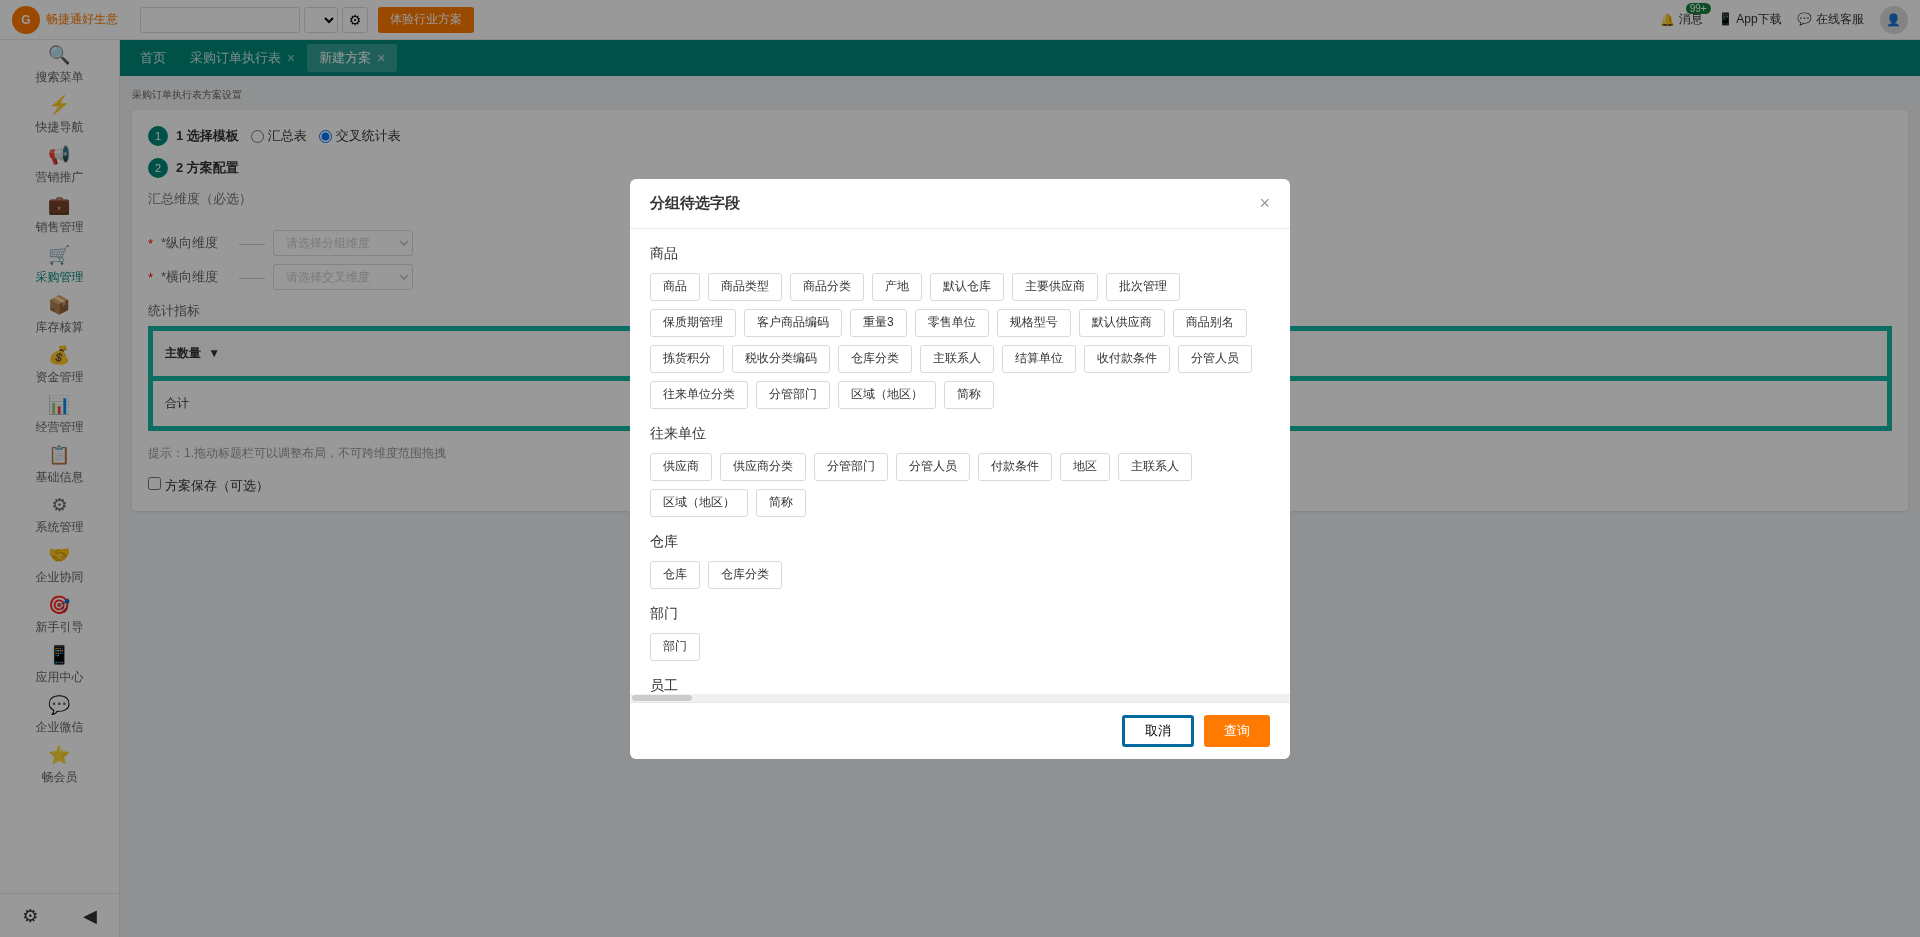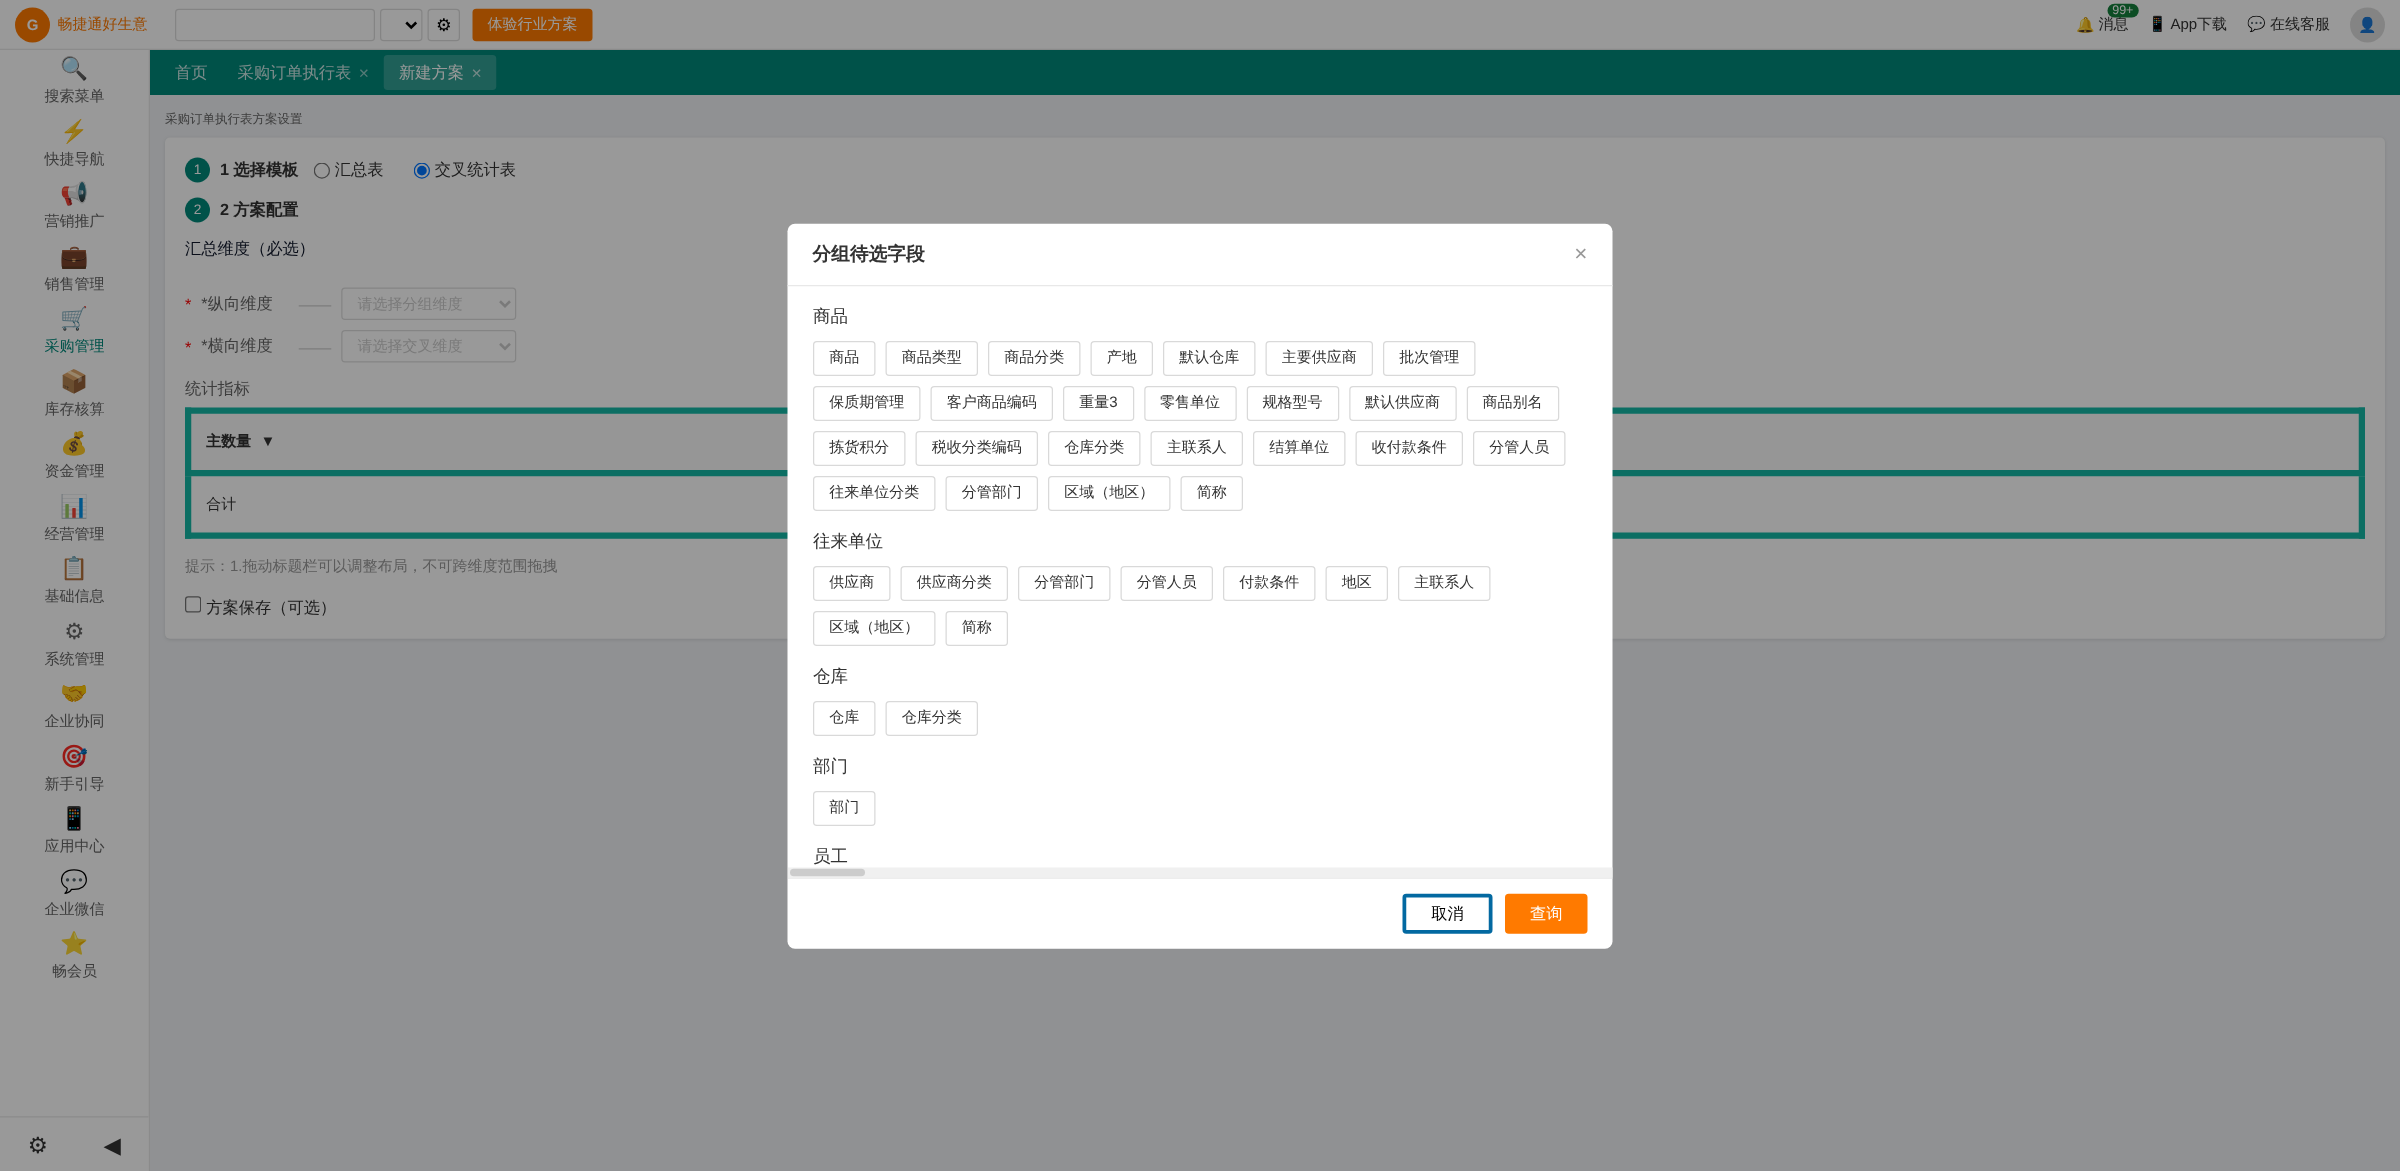--- a/index.html
+++ b/index.html
@@ -106,25 +106,25 @@
     .card {
       background: white; border-radius: 4px; padding: 16px;
       box-shadow: 0 1px 3px rgba(0,0,0,0.1);
     }
     .step-row { display: flex; align-items: center; margin-bottom: 12px; }
     .step-num {
       width: 20px; height: 20px; background: #00897b; color: white;
       border-radius: 50%; display: flex; align-items: center; justify-content: center;
       font-size: 11px; margin-right: 8px; flex-shrink: 0;
     }
-    .radio-group { display: flex; align-items: center; gap: 24px; }
+    .radio-group { display: flex; align-items: center; gap: 12px; }
     .radio-label { display: flex; align-items: center; gap: 4px; cursor: pointer; }
     .section-label { font-weight: bold; margin-right: 12px; }
     .config-row { margin-top: 8px; }
-    .mandatory-label { color: #0f172a; font-size: 13px; margin-bottom: 22px; }
+    .mandatory-label { color: #737373; font-size: 13px; margin-bottom: 22px; }
     .dimension-row { display: flex; align-items: center; gap: 8px; margin: 8px 0; }
     .required-star { color: red; }
     .dim-label { min-width: 70px; color: #666; }
     .dim-sep { color: #ccc; }
     .dim-select { color: #ccc; font-size: 12px; padding: 4px 8px; border: 1px solid #ddd; background: white; border-radius: 3px; min-width: 140px; }
 
     
     .stats-section { margin-top: 12px; }
     .stats-label { font-size: 13px; color: #666; margin-bottom: 6px; }
     .stats-table { width: 100%; border-collapse: collapse; font-size: 12px; }

